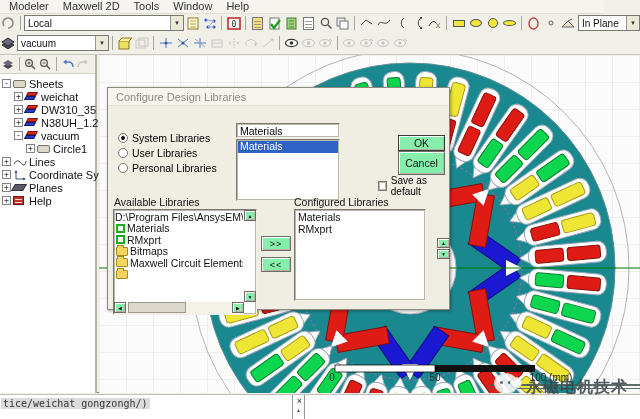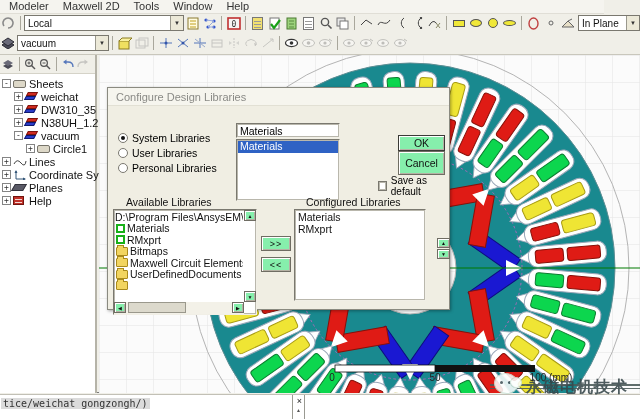--- a/index.html
+++ b/index.html
@@ -54,21 +54,21 @@
   .radio.sel::after { content:""; position:absolute; left:2px; top:2px; width:4px; height:4px; background:#111; border-radius:50%; }
   .sunken { background:#fff; border:1px solid; border-color:#7a786f #f1efe6 #f1efe6 #7a786f; outline:1px solid #b9b7ac; outline-offset:-2px; }
   .libedit { position:absolute; left:128px; top:17px; width:104px; height:15px; padding:1px 3px; }
   .liblist { position:absolute; left:128px; top:33px; width:104px; height:62px; }
   .selrow { background:#2f62c4; color:#fff; padding:0 3px; height:13px; line-height:13px; }
   .btn3d { background:#86efac; border:1px solid #6f6d63; box-shadow:inset 1px 1px 0 #fff, inset -1px -1px 0 #b5b1a4; display:flex; align-items:center; justify-content:center; color:#111; }
   .btn-ok { position:absolute; left:290px; top:29px; width:47px; height:16px; }
   .btn-cancel { position:absolute; left:290px; top:45px; width:47px; height:24px; }
   .chk-row { position:absolute; left:270px; top:69px; display:flex; align-items:center; font-size:10px; }
   .chk { width:10px; height:10px; background:#fff; border:1px solid #7a786f; margin-right:4px; }
-  .lbl { position:absolute; color:#111;margin-left:12px; }
+  .lbl { position:absolute; color:#111; }
   .list-avail { position:absolute; left:5px; top:103px; width:144px; height:106px; }
   .avrows { position:absolute; left:1px; top:1px; right:13px; bottom:13px; overflow:hidden; }
   .avrow { height:11.5px; display:flex; align-items:center; white-space:nowrap; font-size:10.5px; color:#111; }
   .avrow .aicon { margin:0 2px 0 1px; flex:0 0 auto; }
   .greenlib { width:9px; height:9px; border:2px solid #18b018; background:#fff; }
   .folder { width:12px; height:9px; background:#f2d560; border:1px solid #a98a1c; position:relative; border-radius:1px; }
   .folder::before { content:""; position:absolute; left:0; top:-3px; width:5px; height:2px; background:#f2d560; border:1px solid #a98a1c; border-bottom:none; }
   .vscroll { position:absolute; right:0; top:0; width:12px; bottom:12px; }
   .hscroll { position:absolute; left:0; bottom:0; right:12px; height:12px; background:#f3f1e8; }
   .sbtn { position:absolute; width:12px; height:11px; font-size:5px; }
@@ -842,24 +842,20 @@
             <div class="avrow">
               <span class="aicon folder"></span>
               <span>Bitmaps</span>
             </div>
             <div class="avrow">
               <span class="aicon folder"></span>
               <span>Maxwell Circuit Elements</span>
             </div>
             <div class="avrow">
               <span class="aicon folder"></span>
-              <span>UserDefinedDocuments</span>
-            </div>
-            <div class="avrow">
-              <span class="aicon folder"></span>
             </div>
           </div>
         <div class="vscroll">
           <div class="sbtn btn3d" style="top:0">▲</div>
           <div class="sbtn btn3d" style="bottom:0">▼</div>
         </div>
         <div class="hscroll">
           <div class="sbtn btn3d" style="left:0;top:0">◀</div>
           <div class="hthumb"></div>
           <div class="sbtn btn3d" style="right:0;top:0">▶</div>

